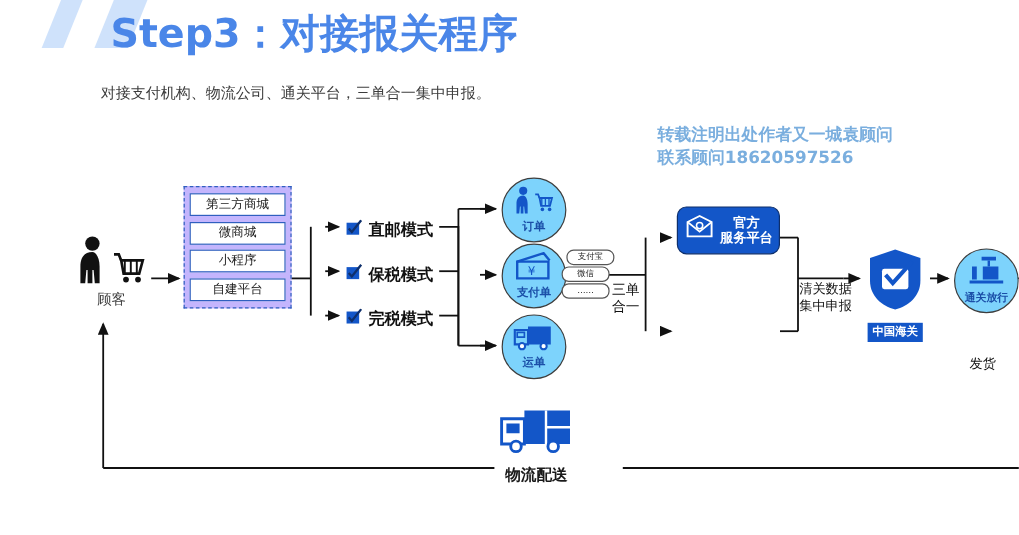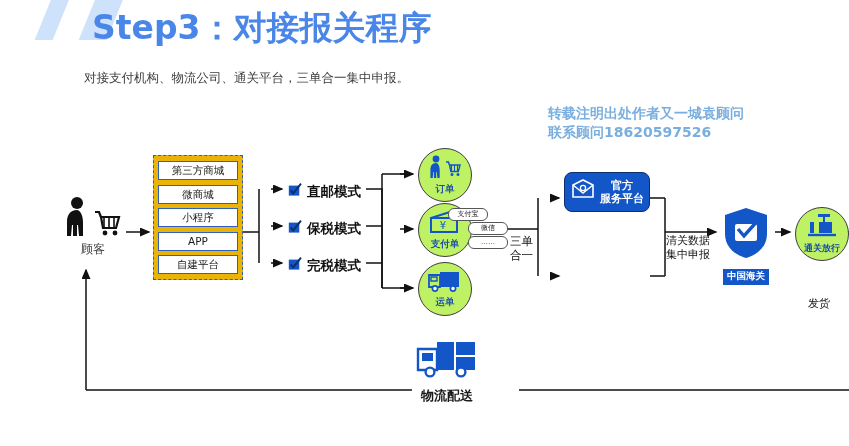--- a/index.html
+++ b/index.html
@@ -54,56 +54,56 @@
   .customer{position:absolute;left:12px;top:196px;width:66px;text-align:center;}
   .customer .ico{height:44px;}
   .customer .lbl{font-size:12px;color:#404040;margin-top:1px;}
 
   
   .platform-group{
     position:absolute;left:105px;top:155px;width:80px;
     border:1.3px dashed #2f5fbf;
     padding:5px 4px;
     display:flex;flex-direction:column;gap:4.5px;
-    background:#eab308;
+    background:#c4b5fd;
   }
   .platform-item{
     border:1.1px solid #2f5fbf;
     background:#fff;
     font-size:10.5px;color:#1a1a1a;
     text-align:center;line-height:17px;height:17px;
   }
 
   
   .mode{
     position:absolute;display:flex;align-items:center;gap:5px;white-space:nowrap;
   }
   .mode .lbl{font-size:13.5px;color:#111;font-weight:600;}
   .mode-1{left:240px;top:182px;}
   .mode-2{left:240px;top:219px;}
   .mode-3{left:240px;top:256px;}
 
   
   .circ{
     position:absolute;width:52px;height:52px;border-radius:50%;
-    border:1.4px solid #3d3d3d;background:#bef264;
+    border:1.4px solid #3d3d3d;background:#7dd3fc;
     display:flex;flex-direction:column;align-items:center;justify-content:center;
   }
   .circ .lbl{font-size:9.5px;color:#1b4fa8;font-weight:bold;margin-top:-1px;}
   .circ-order{left:370px;top:148px;}
   .circ-pay{left:370px;top:203px;}
   .circ-ship{left:370px;top:262px;}
 
   
   .chip{
     position:absolute;height:11px;min-width:38px;
     border:1px solid #555;border-radius:6px;background:#fff;
     font-size:7px;color:#222;text-align:center;line-height:10px;
   }
-  .chip-1{left:400px;top:208px;}
+  .chip-1{left:424px;top:208px;}
   .chip-2{left:420px;top:222px;}
   .chip-3{left:420px;top:236px;}
 
   
   .sandan{
     position:absolute;left:462px;top:234px;
     font-size:11.5px;color:#111;line-height:14px;text-align:center;
   }
 
   
@@ -227,21 +227,20 @@
         <circle cx="52" cy="37" r="2.4" fill="#111"></circle>
       </svg>
     </div>
     <div class="lbl">顾客</div>
   </div>
 
   <div class="platform-group">
     <div class="platform-item">第三方商城</div>
     <div class="platform-item">微商城</div>
     <div class="platform-item">小程序</div>
-    <div class="platform-item">APP</div>
     <div class="platform-item">自建平台</div>
   </div>
 
   <div class="mode mode-1">
     <span>
       <svg width="14" height="14" viewBox="0 0 14 14">
         <rect x="0.8" y="2.6" width="10.5" height="10" fill="#1356c8"></rect>
         <path d="M2.6,7.4 L5.2,10.4 L13,0.6" stroke="#0e2f6b" stroke-width="1.9" fill="none"></path>
       </svg>
     </span>

